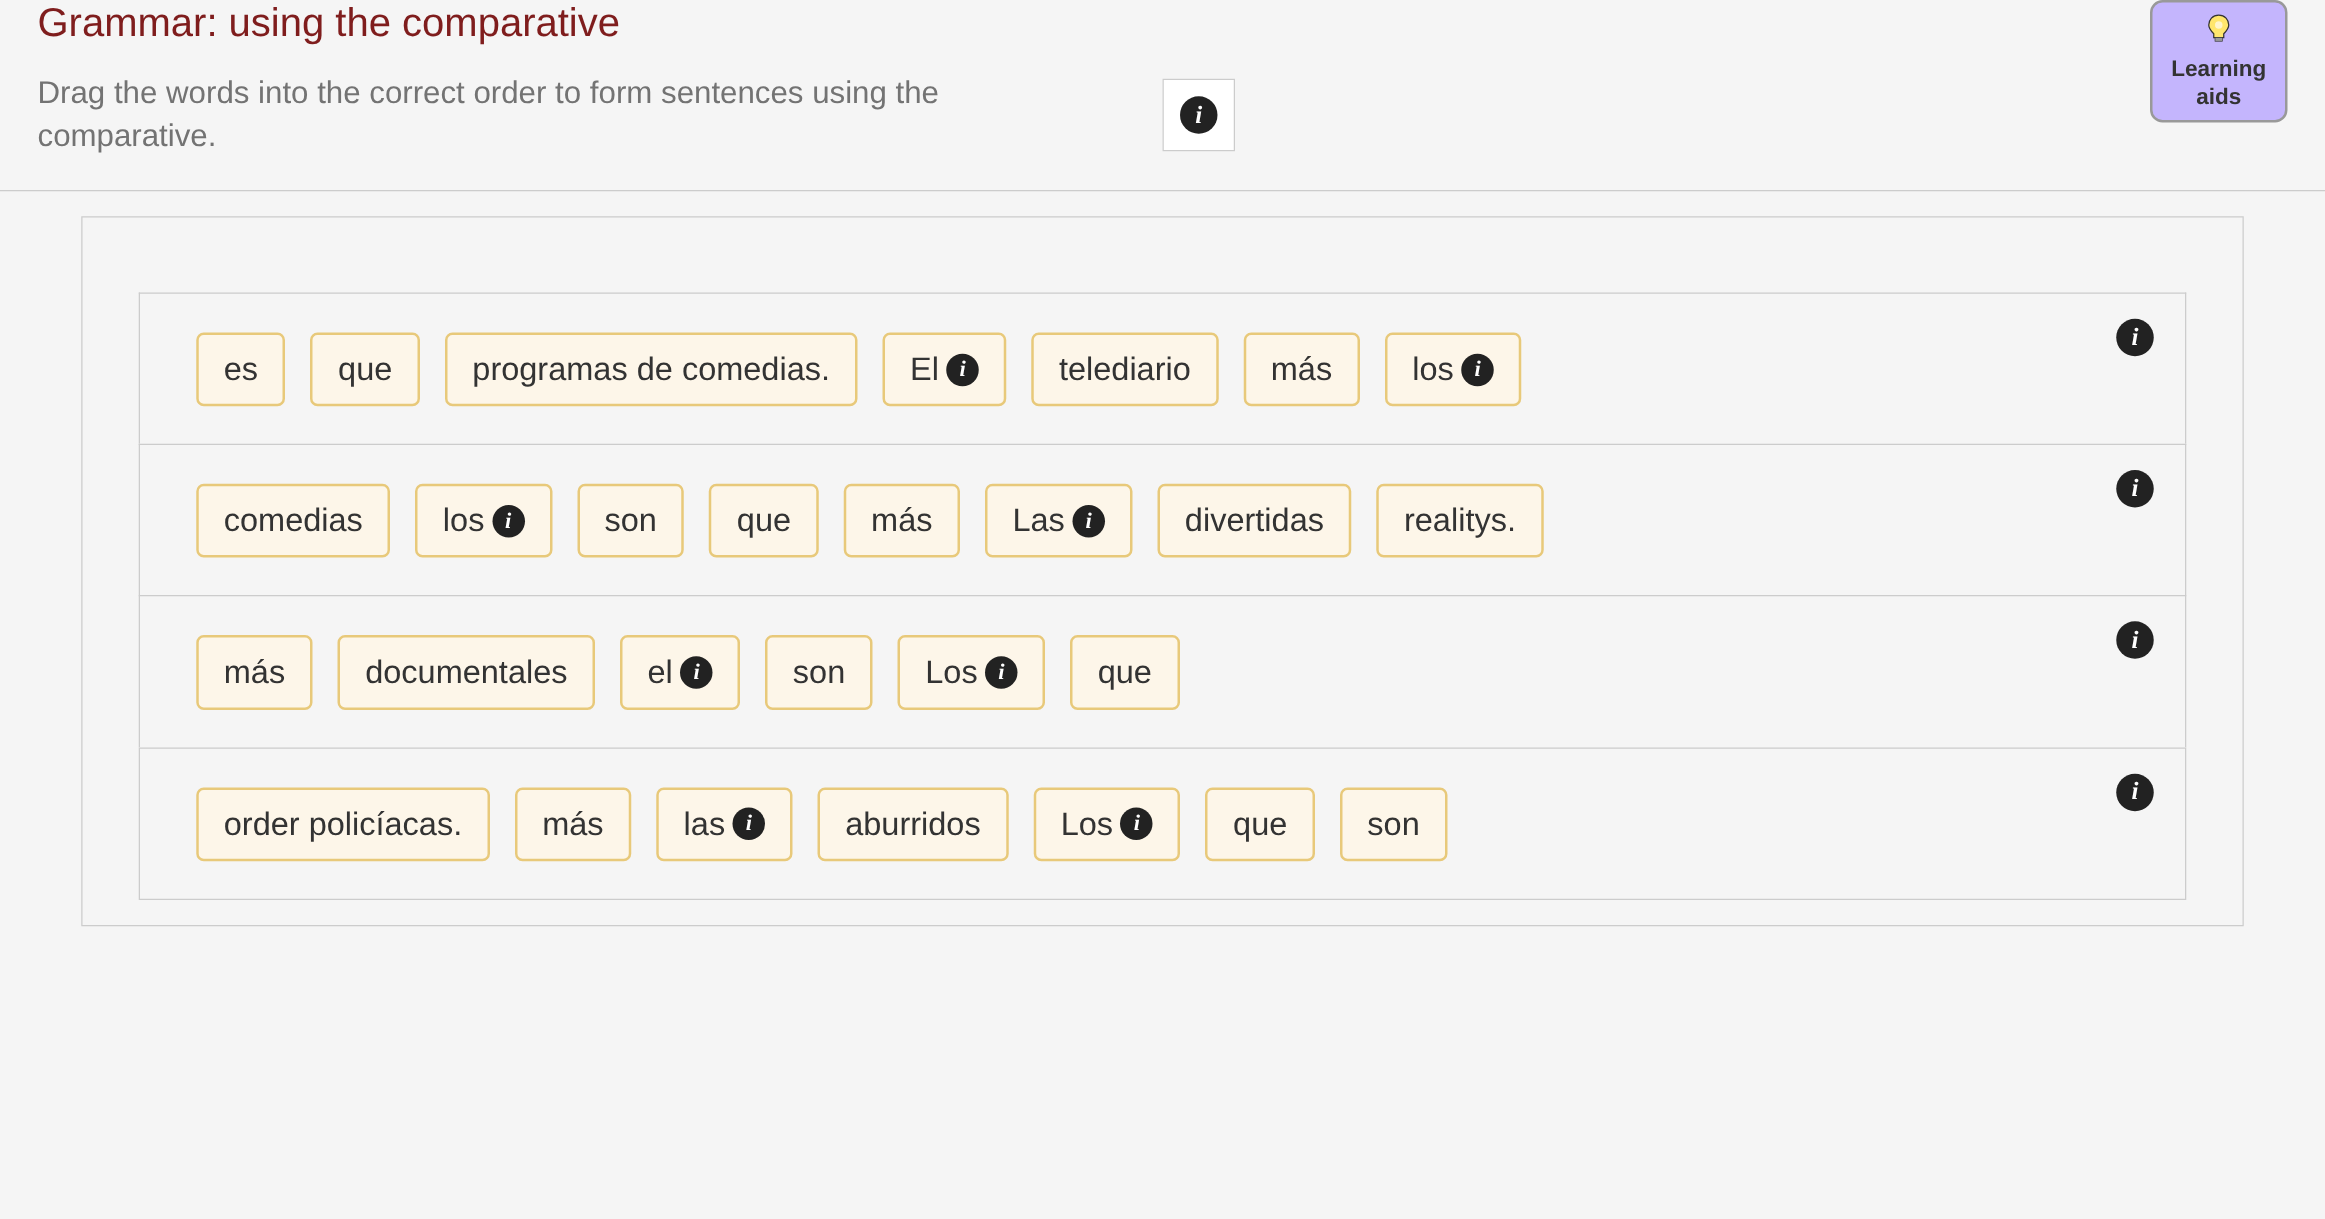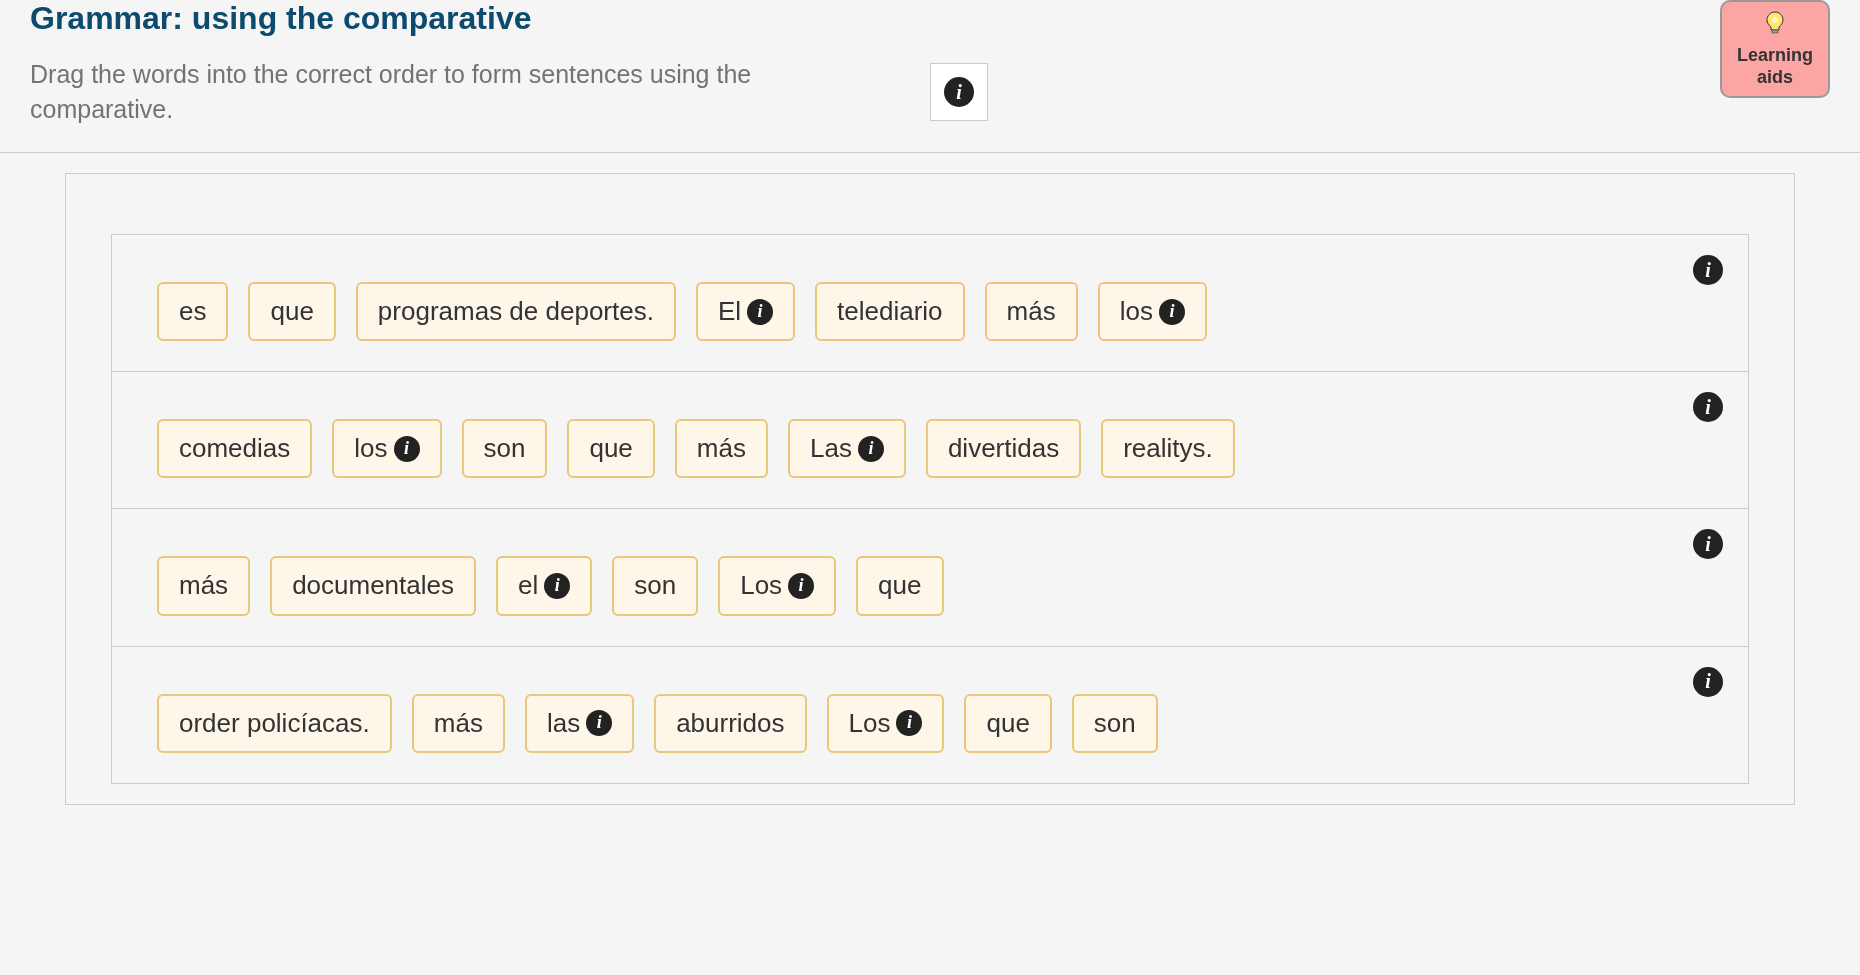--- a/index.html
+++ b/index.html
@@ -8,22 +8,22 @@
       background: #f5f5f5;
       color: #333;
     }
     .header {
       padding: 0 30px 25px 30px;
       border-bottom: 1px solid #ccc;
       position: relative;
     }
     .title {
       font-size: 32px;
-      font-weight: bold;
-      color: #0c4a6e;
+      font-weight: normal;
+      color: #7f1d1d;
       margin-bottom: 20px;
     }
     .instructions-row {
       display: flex;
       align-items: center;
       gap: 30px;
     }
     .instructions {
       font-size: 25px;
       color: #737373;
@@ -40,21 +40,21 @@
       justify-content: center;
       cursor: pointer;
     }
     .learning-aids {
       position: absolute;
       top: 0;
       right: 30px;
       border: 2px solid #999;
       border-radius: 10px;
       padding: 8px 12px;
-      background: #fca5a5;
+      background: #c4b5fd;
       text-align: center;
       cursor: pointer;
       width: 110px;
     }
     .learning-aids-label {
       font-size: 18px;
       font-weight: bold;
       color: #333;
       line-height: 1.2;
       margin-top: 4px;
@@ -85,21 +85,21 @@
     .group-info-icon {
       position: absolute;
       top: 20px;
       right: 25px;
       cursor: pointer;
     }
     .tiles {
       display: flex;
       flex-wrap: wrap;
       gap: 20px;
-      margin-top: 22px;
+      margin-top: 6px;
     }
     .tile {
       background: #fdf6e9;
       border: 2px solid #e8c97a;
       border-radius: 6px;
       padding: 12px 20px;
       font-size: 26px;
       color: #333;
       cursor: move;
       display: inline-flex;
@@ -159,21 +159,21 @@
         <div class="sentence-group">
           <span class="group-info-icon"><span class="info-circle info-circle-lg">i</span></span>
           <div class="tiles">
             <div class="tile">
               <span>es</span>
             </div>
             <div class="tile">
               <span>que</span>
             </div>
             <div class="tile">
-              <span>programas de deportes.</span>
+              <span>programas de comedias.</span>
             </div>
             <div class="tile">
               <span>El</span>
               <span class="tile-info">
                 <span class="info-circle">i</span>
               </span>
             </div>
             <div class="tile">
               <span>telediario</span>
             </div>

